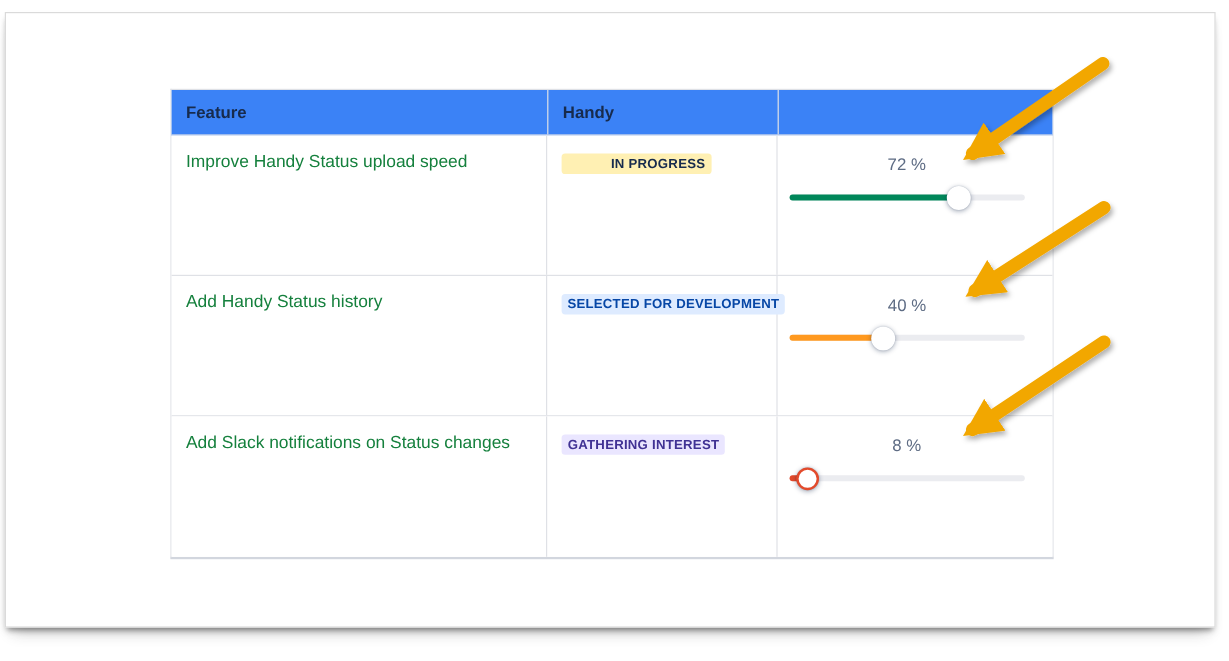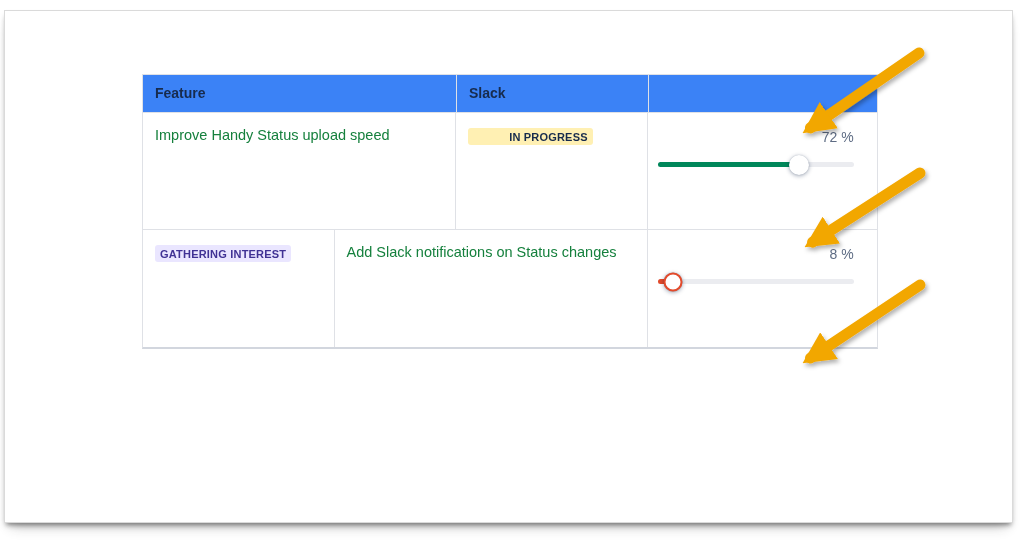--- a/index.html
+++ b/index.html
@@ -59,21 +59,21 @@
     font-size: 11px;
     font-weight: bold;
     letter-spacing: 0.2px;
     padding: 3px 5px 2px 5px;
     border-radius: 3px;
     white-space: nowrap;
   }
   .progress-cell { padding: 13px 12px 0 10px; }
   .slider { width: 196px; }
   .pct-label {
-    text-align: right;
+    text-align: center;
     font-size: 14px;
     color: #5e6c84;
     margin: 3px 0 17px 0;
   }
   .track {
     position: relative;
     height: 5px;
     border-radius: 3px;
     background: #ebecf0;
   }
@@ -101,45 +101,60 @@
   }
 </style>
 </head>
 <body>
 
 <div class="card">
   <div class="feature-table">
 
     <div class="thead">
       <div class="th col-feature">Feature</div>
-      <div class="th col-status">Slack</div>
+      <div class="th col-status">Handy</div>
     </div>
 
     <div class="trow">
       <div class="cell col-feature feature-text">Improve Handy Status upload speed</div>
       <div class="cell col-status">
         <span class="status-badge" style="background: rgb(255, 240, 179); color: rgb(23, 43, 77); padding-left: 41px;">IN PROGRESS</span>
       </div>
       <div class="cell col-progress progress-cell">
         <div class="slider">
           <div class="pct-label">72 %</div>
           <div class="track">
             <div class="fill" style="width: 72%; background: rgb(0, 135, 90);"></div>
             <div class="thumb" style="left: 72%;"></div>
           </div>
         </div>
       </div>
     </div>
 
+    <div class="trow">
+      <div class="cell col-feature feature-text">Add Handy Status history</div>
+      <div class="cell col-status">
+        <span class="status-badge" style="background: rgb(222, 235, 255); color: rgb(7, 71, 166);">SELECTED FOR DEVELOPMENT</span>
+      </div>
+      <div class="cell col-progress progress-cell">
+        <div class="slider">
+          <div class="pct-label">40 %</div>
+          <div class="track">
+            <div class="fill" style="width: 40%; background: rgb(255, 153, 31);"></div>
+            <div class="thumb" style="left: 40%;"></div>
+          </div>
+        </div>
+      </div>
+    </div>
 
     <div class="trow">
+      <div class="cell col-feature feature-text">Add Slack notifications on Status changes</div>
       <div class="cell col-status">
         <span class="status-badge" style="background: rgb(234, 230, 255); color: rgb(64, 50, 148);">GATHERING INTEREST</span>
       </div>
-      <div class="cell col-feature feature-text">Add Slack notifications on Status changes</div>
       <div class="cell col-progress progress-cell">
         <div class="slider">
           <div class="pct-label">8 %</div>
           <div class="track">
             <div class="fill" style="width: 8%; background: rgb(227, 74, 43);"></div>
             <div class="thumb" style="left: 8%; border: 2.5px solid rgb(227, 74, 43); width: 19px; height: 19px;"></div>
           </div>
         </div>
       </div>
     </div>

